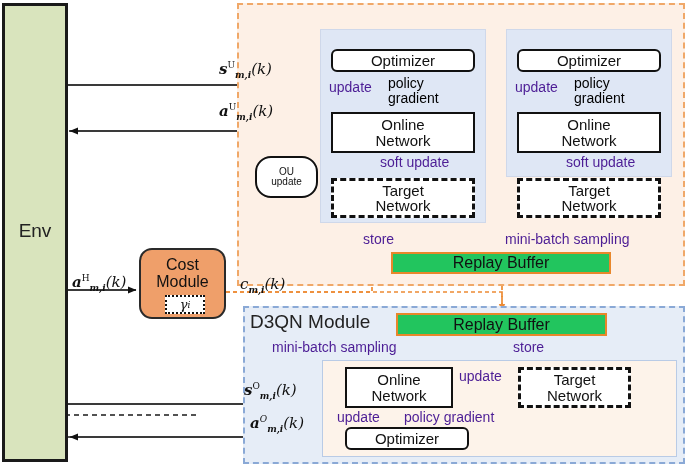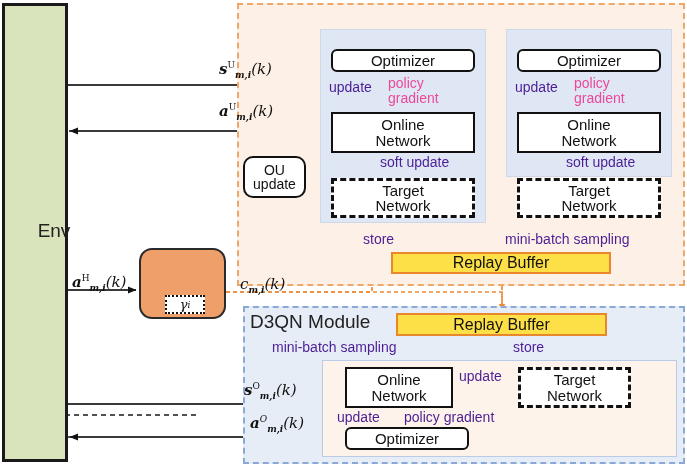--- a/index.html
+++ b/index.html
@@ -1,21 +1,21 @@
 <!DOCTYPE html>
 <html><head>
 <meta charset="utf-8">
 <style>
   html,body{margin:0;padding:0;background:#fff;}
   body{width:687px;height:471px;font-family:"Liberation Sans",sans-serif;color:#111;}
   #stage{position:relative;width:687px;height:471px;overflow:hidden;background:#fff;}
   .abs{position:absolute;}
   
   #env-block{left:2px;top:3px;width:66px;height:459px;background:#d9e4bd;border:3px solid #1a1a1a;box-sizing:border-box;}
-  #env-label{left:2px;top:220px;width:66px;text-align:center;font-size:19px;color:#222;padding-left:19px;}
+  #env-label{left:2px;top:220px;width:66px;text-align:center;font-size:19px;color:#222;}
   
   #ddpg-panel{left:237px;top:3px;width:448px;height:283px;background:#fdf0e6;border:2px dashed #f0a868;box-sizing:border-box;}
   #ddpg-title{left:248px;top:7px;font-size:19px;color:#222;}
   #d3qn-panel{left:243px;top:306px;width:442px;height:158px;background:#e6edf7;border:2px dashed #8aa9d6;box-sizing:border-box;}
   #d3qn-title{left:250px;top:311px;font-size:19px;color:#222;}
   
   .subpanel{background:#dfe7f5;border:1px solid #cfd8ea;box-sizing:border-box;}
   #actor-panel{left:320px;top:29px;width:166px;height:194px;}
   #critic-panel{left:506px;top:29px;width:166px;height:148px;}
   .sub-title{position:absolute;width:100%;text-align:center;top:21px;font-size:20px;color:#701a75;}
@@ -30,32 +30,32 @@
   #actor-target{left:331px;top:178px;width:144px;height:40px;}
   
   #critic-opt{left:517px;top:49px;width:144px;height:23px;border-radius:6px;}
   #critic-online{left:517px;top:112px;width:144px;height:41px;}
   #critic-target{left:517px;top:178px;width:144px;height:40px;}
   
   #d3qn-online{left:345px;top:367px;width:108px;height:41px;}
   #d3qn-target{left:518px;top:367px;width:113px;height:41px;}
   #d3qn-opt{left:345px;top:427px;width:124px;height:23px;border-radius:6px;}
   
-  #ou-noise{left:243px;top:156px;width:63px;height:42px;border-radius:10px;font-size:14px;}
+  #ou-noise{left:255px;top:156px;width:63px;height:42px;border-radius:16px;font-size:10px;}
   
   #cost-module{left:139px;top:248px;width:87px;height:71px;background:#ef9f6a;border:2.5px solid #2a2a2a;border-radius:13px;box-sizing:border-box;}
   #cost-label{position:absolute;left:0;top:6px;width:100%;text-align:center;font-size:16px;line-height:1.08;color:#111;}
   #cost-gamma{position:absolute;left:24px;top:45px;width:40px;height:19px;background:#fff;border:2px dotted #111;box-sizing:border-box;display:flex;align-items:center;justify-content:center;font-family:"DejaVu Serif",serif;font-style:italic;font-size:13px;}
   
-  .rbuf{position:absolute;background:#fde047;border:2px solid #e8872b;box-sizing:border-box;display:flex;align-items:center;justify-content:center;font-size:16px;color:#111;}
+  .rbuf{position:absolute;background:#22c55e;border:2px solid #e8872b;box-sizing:border-box;display:flex;align-items:center;justify-content:center;font-size:16px;color:#111;}
   #rbuf-ddpg{left:391px;top:252px;width:220px;height:22px;}
   #rbuf-d3qn{left:396px;top:313px;width:211px;height:23px;}
   
   .lbl{position:absolute;font-size:14px;color:#4c1d95;white-space:nowrap;line-height:1.05;}
-  .lbl2{position:absolute;font-size:14px;color:#ec4899;line-height:1.05;text-align:center;}
+  .lbl2{position:absolute;font-size:14px;color:#000000;line-height:1.05;text-align:center;}
   .math{position:absolute;font-family:"DejaVu Serif",serif;white-space:nowrap;color:#111;}
   .math .v{font-weight:bold;font-style:italic;font-size:15px;}
   .math sup{font-size:9px;font-weight:normal;font-style:normal;vertical-align:super;}
   .math sub{font-size:9px;font-weight:bold;font-style:italic;vertical-align:sub;}
   .math .k{font-style:italic;font-size:15px;}
   
   #wires{position:absolute;left:0;top:0;width:687px;height:471px;pointer-events:none;}
 </style>
 </head>
 <body>
@@ -197,20 +197,23 @@
   <div class="lbl" style="left:505px;top:232px;">mini-batch sampling</div>
 
   <div class="math" style="left:219px;top:59px;">
     <span class="v">s</span><sup>U</sup><sub>m,i</sub><span class="k">(k)</span>
   </div>
   <div class="math" style="left:219px;top:101px;">
     <span class="v">a</span><sup>U</sup><sub>m,i</sub><span class="k">(k)</span>
   </div>
 
   <div class="abs" id="cost-module">
+    <div id="cost-label">
+      <span>Cost</span><br><span>Module</span>
+    </div>
     <div id="cost-gamma">
       <span>γ</span>
         <sub style="font-size:9px;">i</sub>
     </div>
   </div>
   <div class="math" style="left:72px;top:264px;margin-top:8px;">
     <span class="v">a</span><sup>H</sup><sub>m,i</sub><span class="k">(k)</span>
   </div>
   <div class="math" style="left:240px;top:274px;">
     <span class="v" style="font-weight:normal;">c</span><sub>m,i</sub><span class="k">(k)</span>

